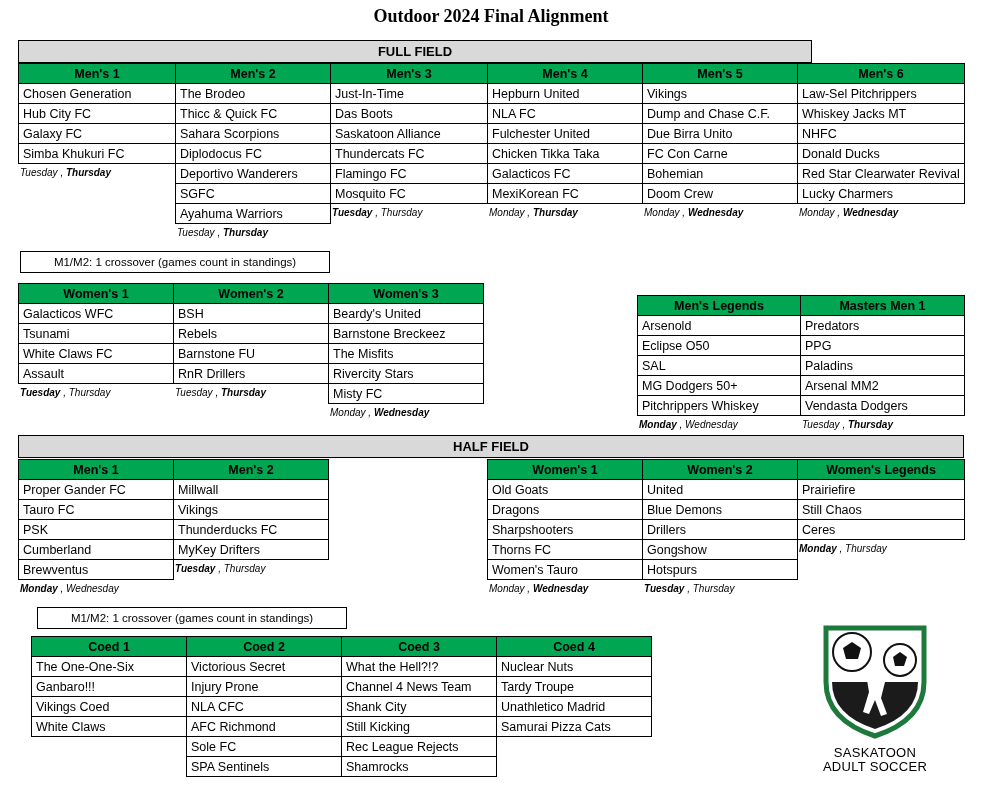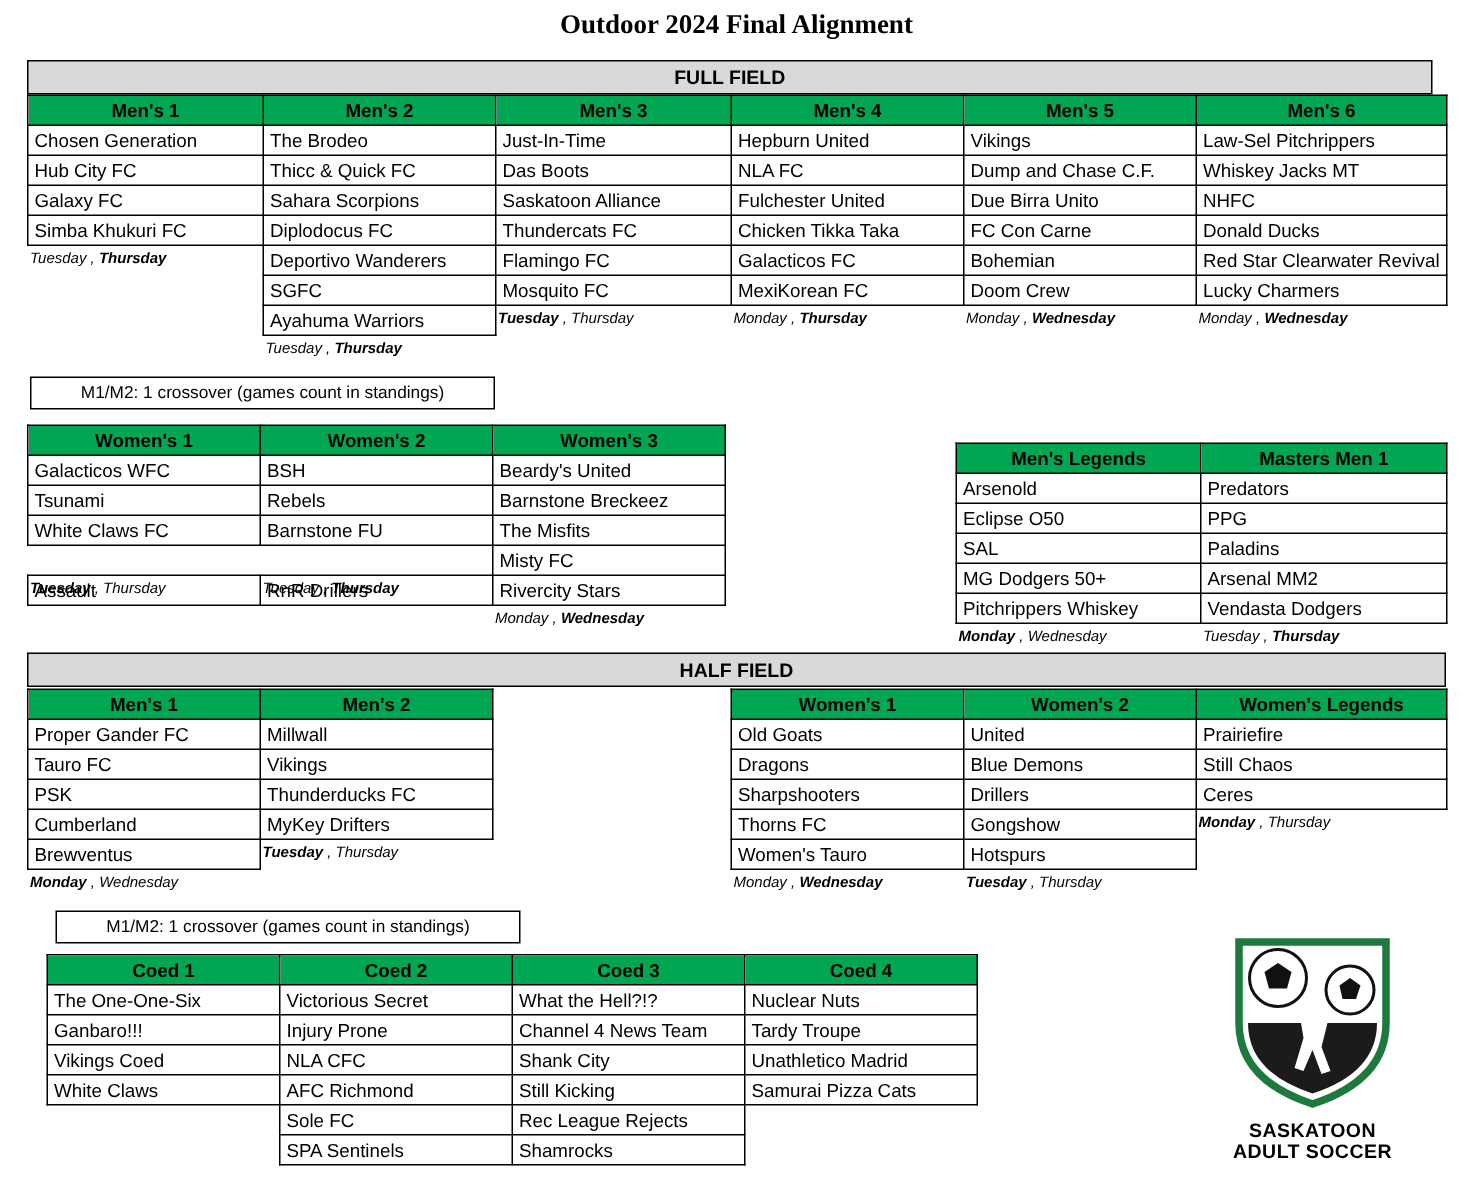--- a/index.html
+++ b/index.html
@@ -72,33 +72,33 @@
     background: #fff;
     white-space: nowrap;
   }
   .logo-wrap {
     position: absolute;
     text-align: center;
     width: 150px;
   }
   .logo-text {
     font-size: 13px;
-    font-weight: bold;
+    font-weight: normal;
     line-height: 14px;
     margin-top: 2px;
     letter-spacing: 0.3px;
   }
   .shrink { font-size: 10.5px; }
 </style>
 </head>
 <body>
 
 <div class="page-title">Outdoor 2024 Final Alignment</div>
 
-<div class="abs" style="left:18px; top:40px; width:937px;">
+<div class="abs" style="left:18px; top:40px; width:794px;">
   <div class="section-banner">FULL FIELD</div>
 </div>
 
 <div class="abs" style="left:18px; top:63px;">
   <table class="grid" id="ff-mens">
       <colgroup>
         <col style="width: 157px;">
         <col style="width: 155px;">
         <col style="width: 157px;">
         <col style="width: 155px;">
@@ -210,28 +210,28 @@
           <td>Tsunami</td>
           <td>Rebels</td>
           <td>Barnstone Breckeez</td>
         </tr>
         <tr>
           <td>White Claws FC</td>
           <td>Barnstone FU</td>
           <td>The Misfits</td>
         </tr>
         <tr>
-          <td class="empty"></td>
-          <td class="empty"></td>
-          <td>Misty FC</td>
-        </tr>
-        <tr>
           <td>Assault</td>
           <td>RnR Drillers</td>
           <td>Rivercity Stars</td>
+        </tr>
+        <tr>
+          <td class="empty"></td>
+          <td class="empty"></td>
+          <td>Misty FC</td>
         </tr>
       </tbody>
     </table>
   <div id="ff-womens-days" style="position:relative;">
       <div class="daynote" style="position: absolute; left: 2px; top: -17px;"><b>Tuesday</b><span> , Thursday</span></div>
       <div class="daynote" style="position: absolute; left: 157px; top: -17px;"><span>Tuesday , </span><b>Thursday</b></div>
       <div class="daynote" style="position: absolute; left: 312px; top: 3px;"><span>Monday , </span><b>Wednesday</b></div>
     </div>
 </div>
 

